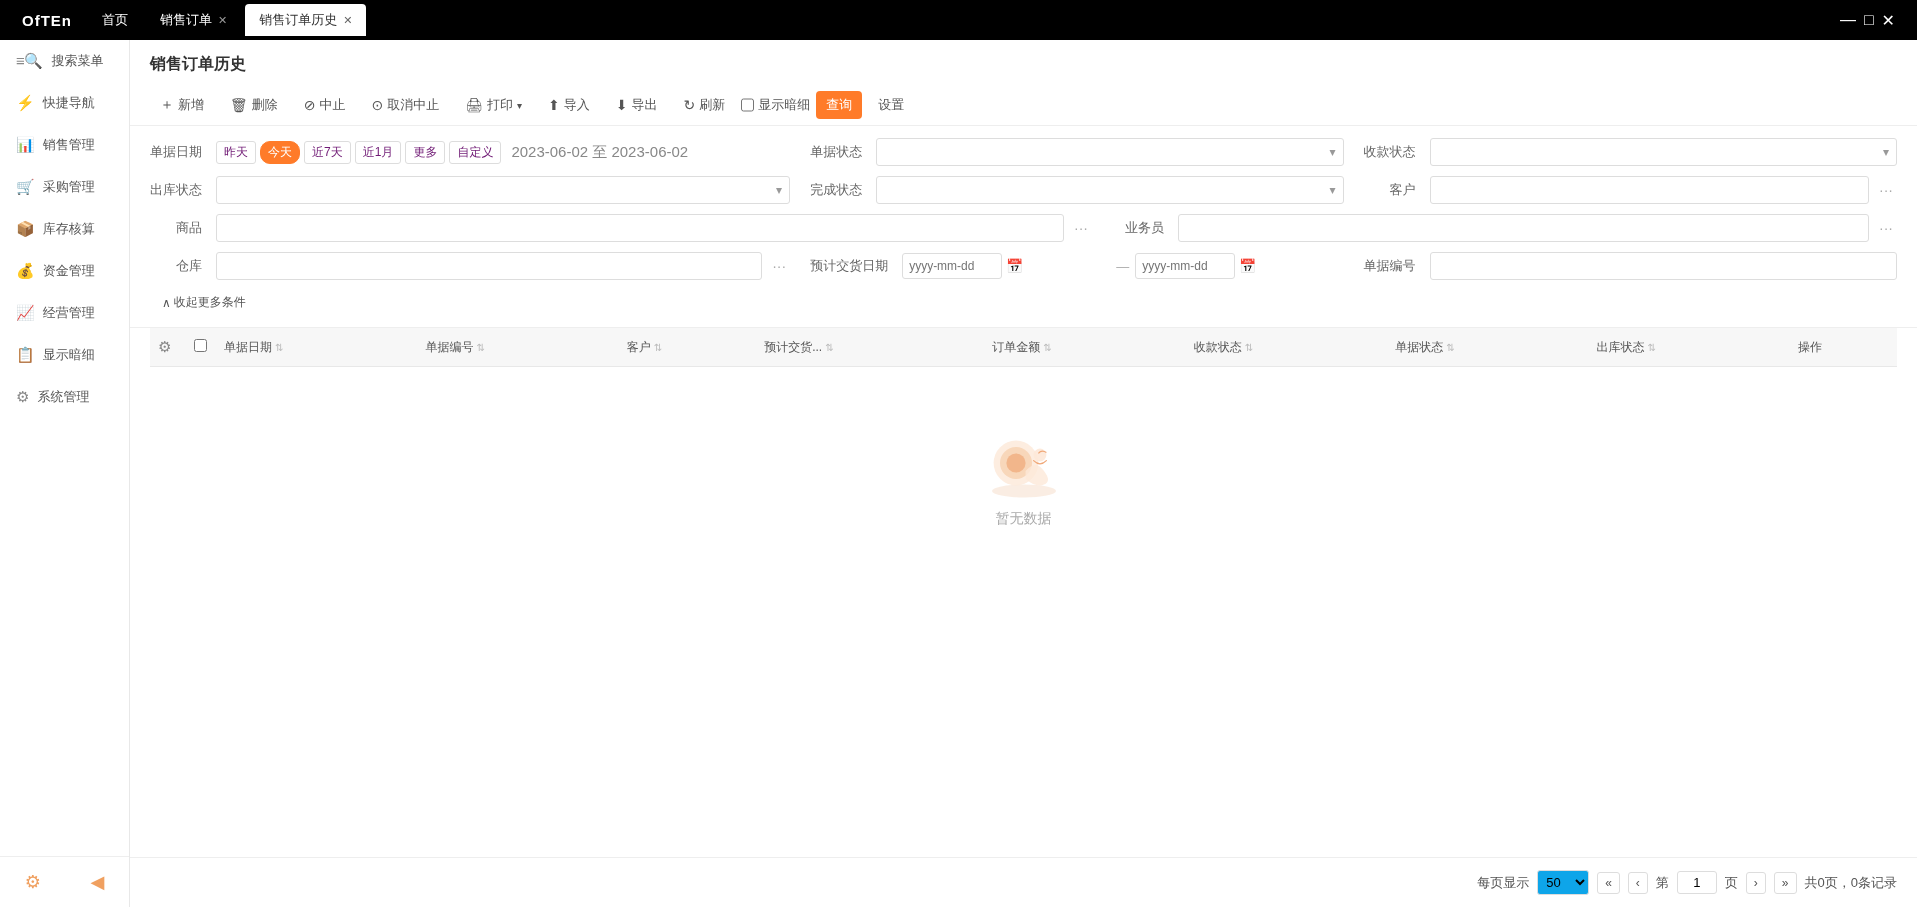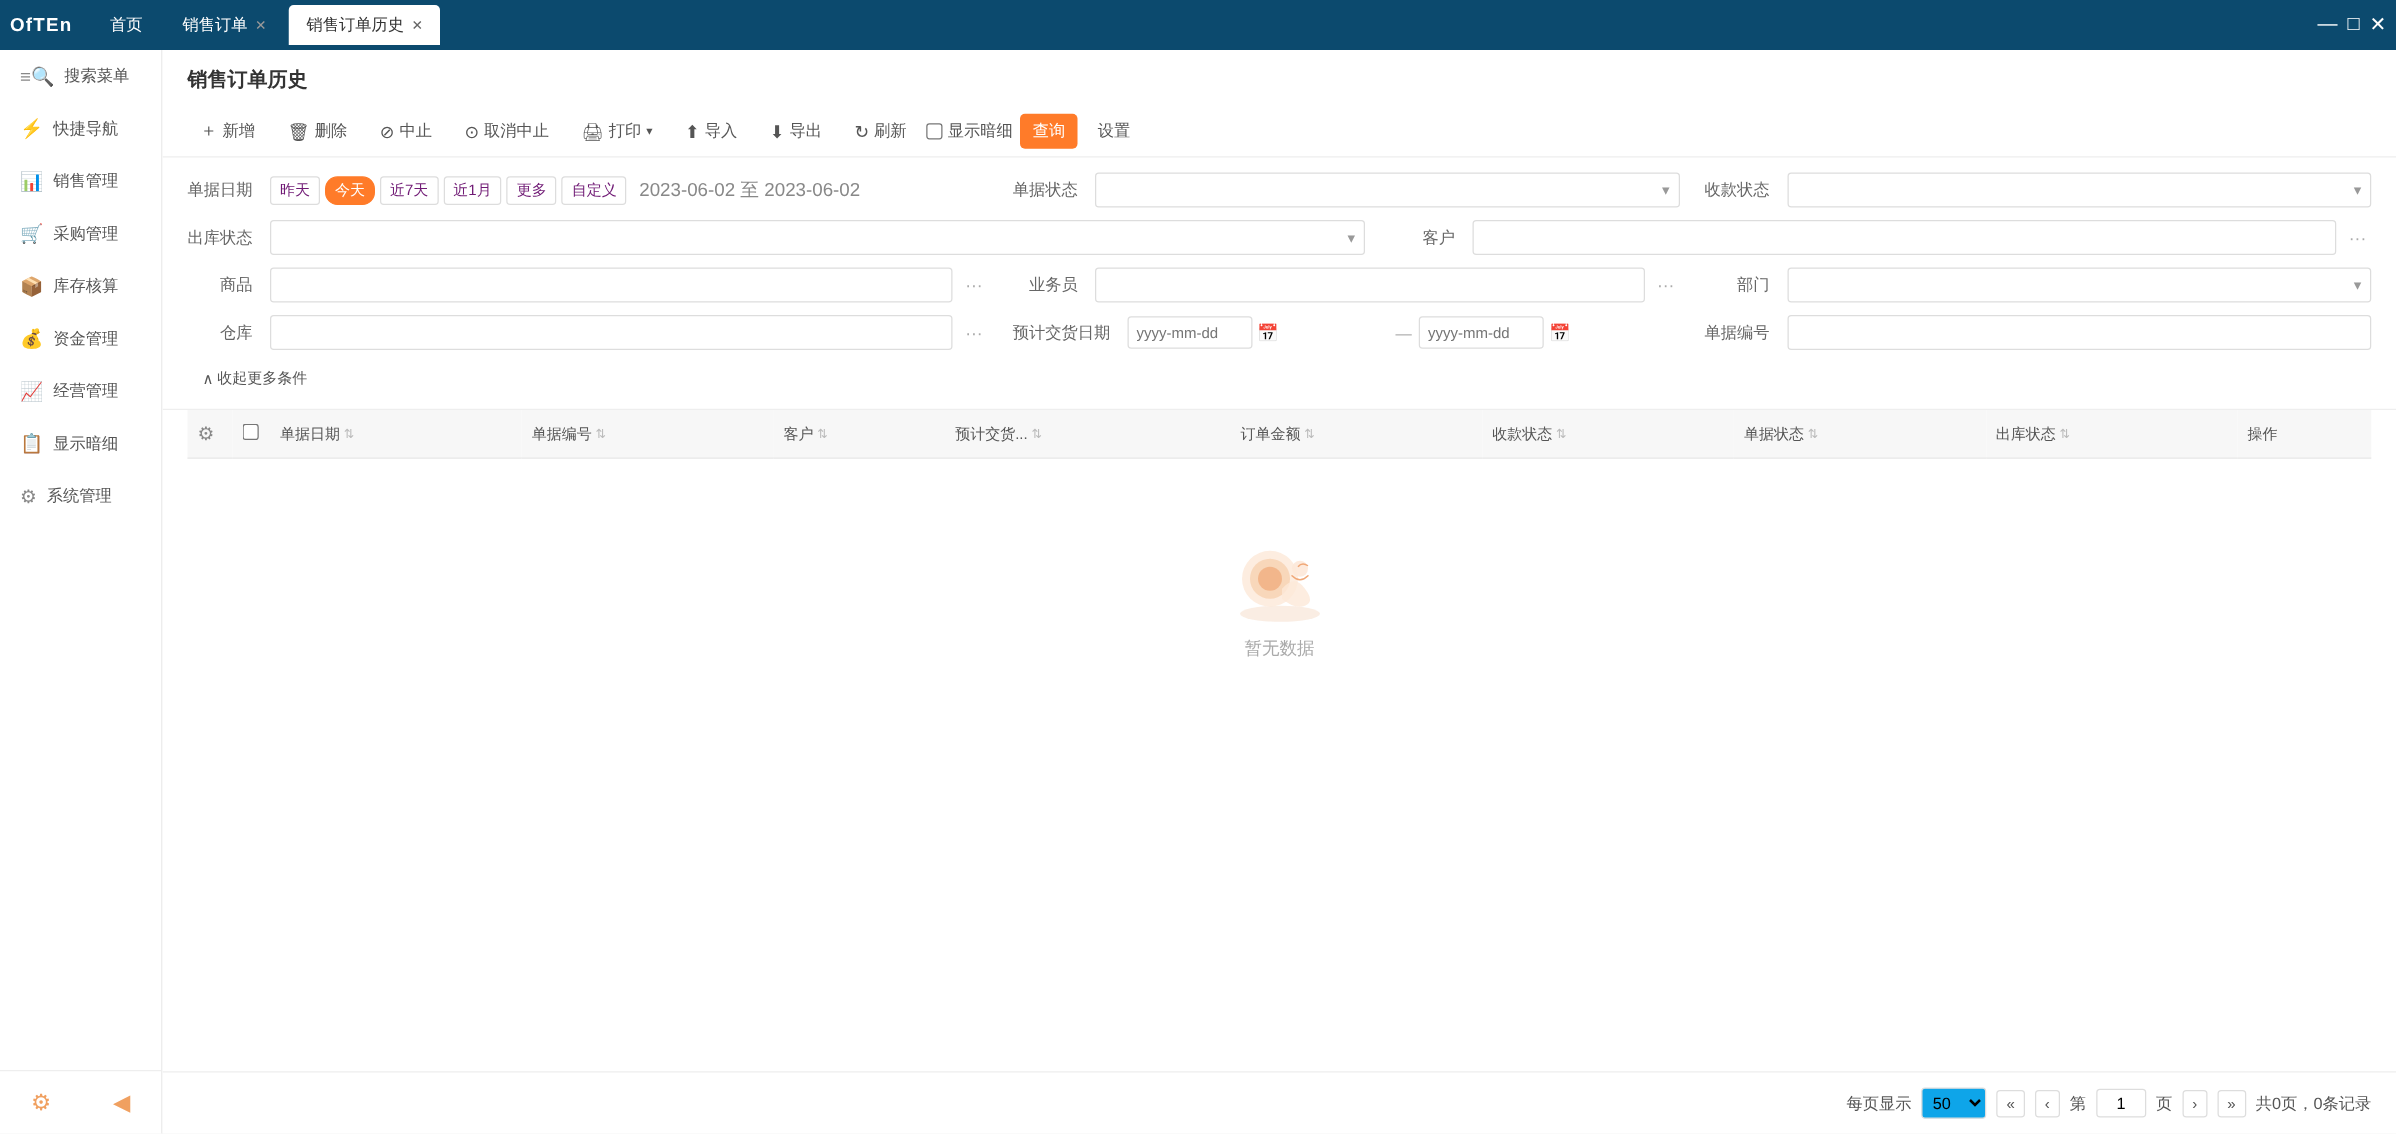--- a/index.html
+++ b/index.html
@@ -1,19 +1,19 @@
 <!DOCTYPE html>
 <html><head>
   <meta charset="utf-8">
   <style>
     * { box-sizing: border-box; margin: 0; padding: 0; }
     body { font-family: 'Microsoft YaHei', Arial, sans-serif; font-size: 13px; background: #f5f5f5; color: #333; display: flex; flex-direction: column; height: 100vh; overflow: hidden; }
 
     
-    .top-bar { background: #0c4a6e; display: flex; align-items: center; height: 40px; padding: 0 8px; flex-shrink: 0; }
+    .top-bar { background: #000000; display: flex; align-items: center; height: 40px; padding: 0 22px; flex-shrink: 0; }
     .top-bar-tabs { display: flex; align-items: center; flex: 1; gap: 4px; }
     .tab { display: flex; align-items: center; padding: 0 14px; height: 32px; border-radius: 4px 4px 0 0; cursor: pointer; font-size: 13px; color: #fff; gap: 6px; }
     .tab.active { background: #fff; color: #333; }
     .tab .tab-close { font-size: 11px; color: #999; cursor: pointer; }
     .tab.active .tab-close { color: #666; }
     .top-bar-actions { display: flex; align-items: center; gap: 8px; margin-left: auto; }
     .top-bar-actions span { color: #fff; cursor: pointer; font-size: 16px; }
     .brand-text { color: #fff; font-size: 15px; font-weight: bold; letter-spacing: 1px; margin-right: 16px; }
 
     
@@ -243,44 +243,44 @@
       <div class="filter-row">
         <div class="filter-item" style="flex:1.2; min-width:320px;">
           <span class="filter-label">出库状态</span>
           <div class="filter-select-wrap">
             <select class="filter-select">
               <option value=""></option>
             </select>
           </div>
         </div>
         <div class="filter-item" style="flex:1; margin-left:20px;">
+          <span class="filter-label">完成状态</span>
+          <div class="filter-select-wrap">
+            <select class="filter-select">
+              <option value=""></option>
+            </select>
+          </div>
+        </div>
+        <div class="filter-item" style="flex:1; margin-left:20px;">
           <span class="filter-label">客户</span>
           <input class="filter-input" type="text" style="">
           <span class="ellipsis-btn">···</span>
         </div>
       </div>
 
       <div class="filter-row">
         <div class="filter-item" style="flex:1.2; min-width:320px;">
           <span class="filter-label">商品</span>
           <input class="filter-input" type="text" style="">
           <span class="ellipsis-btn">···</span>
         </div>
         <div class="filter-item" style="flex:1; margin-left:20px;">
           <span class="filter-label">业务员</span>
           <input class="filter-input" type="text" style="">
           <span class="ellipsis-btn">···</span>
-        </div>
-        <div class="filter-item" style="flex:1; margin-left:20px;">
-          <span class="filter-label">部门</span>
-          <div class="filter-select-wrap">
-            <select class="filter-select">
-              <option value=""></option>
-            </select>
-          </div>
         </div>
       </div>
 
       <div class="filter-row">
         <div class="filter-item" style="flex:1.2; min-width:320px;">
           <span class="filter-label">仓库</span>
           <input class="filter-input" type="text" style="">
           <span class="ellipsis-btn">···</span>
         </div>
         <div class="filter-item" style="flex:1; margin-left:20px;">

